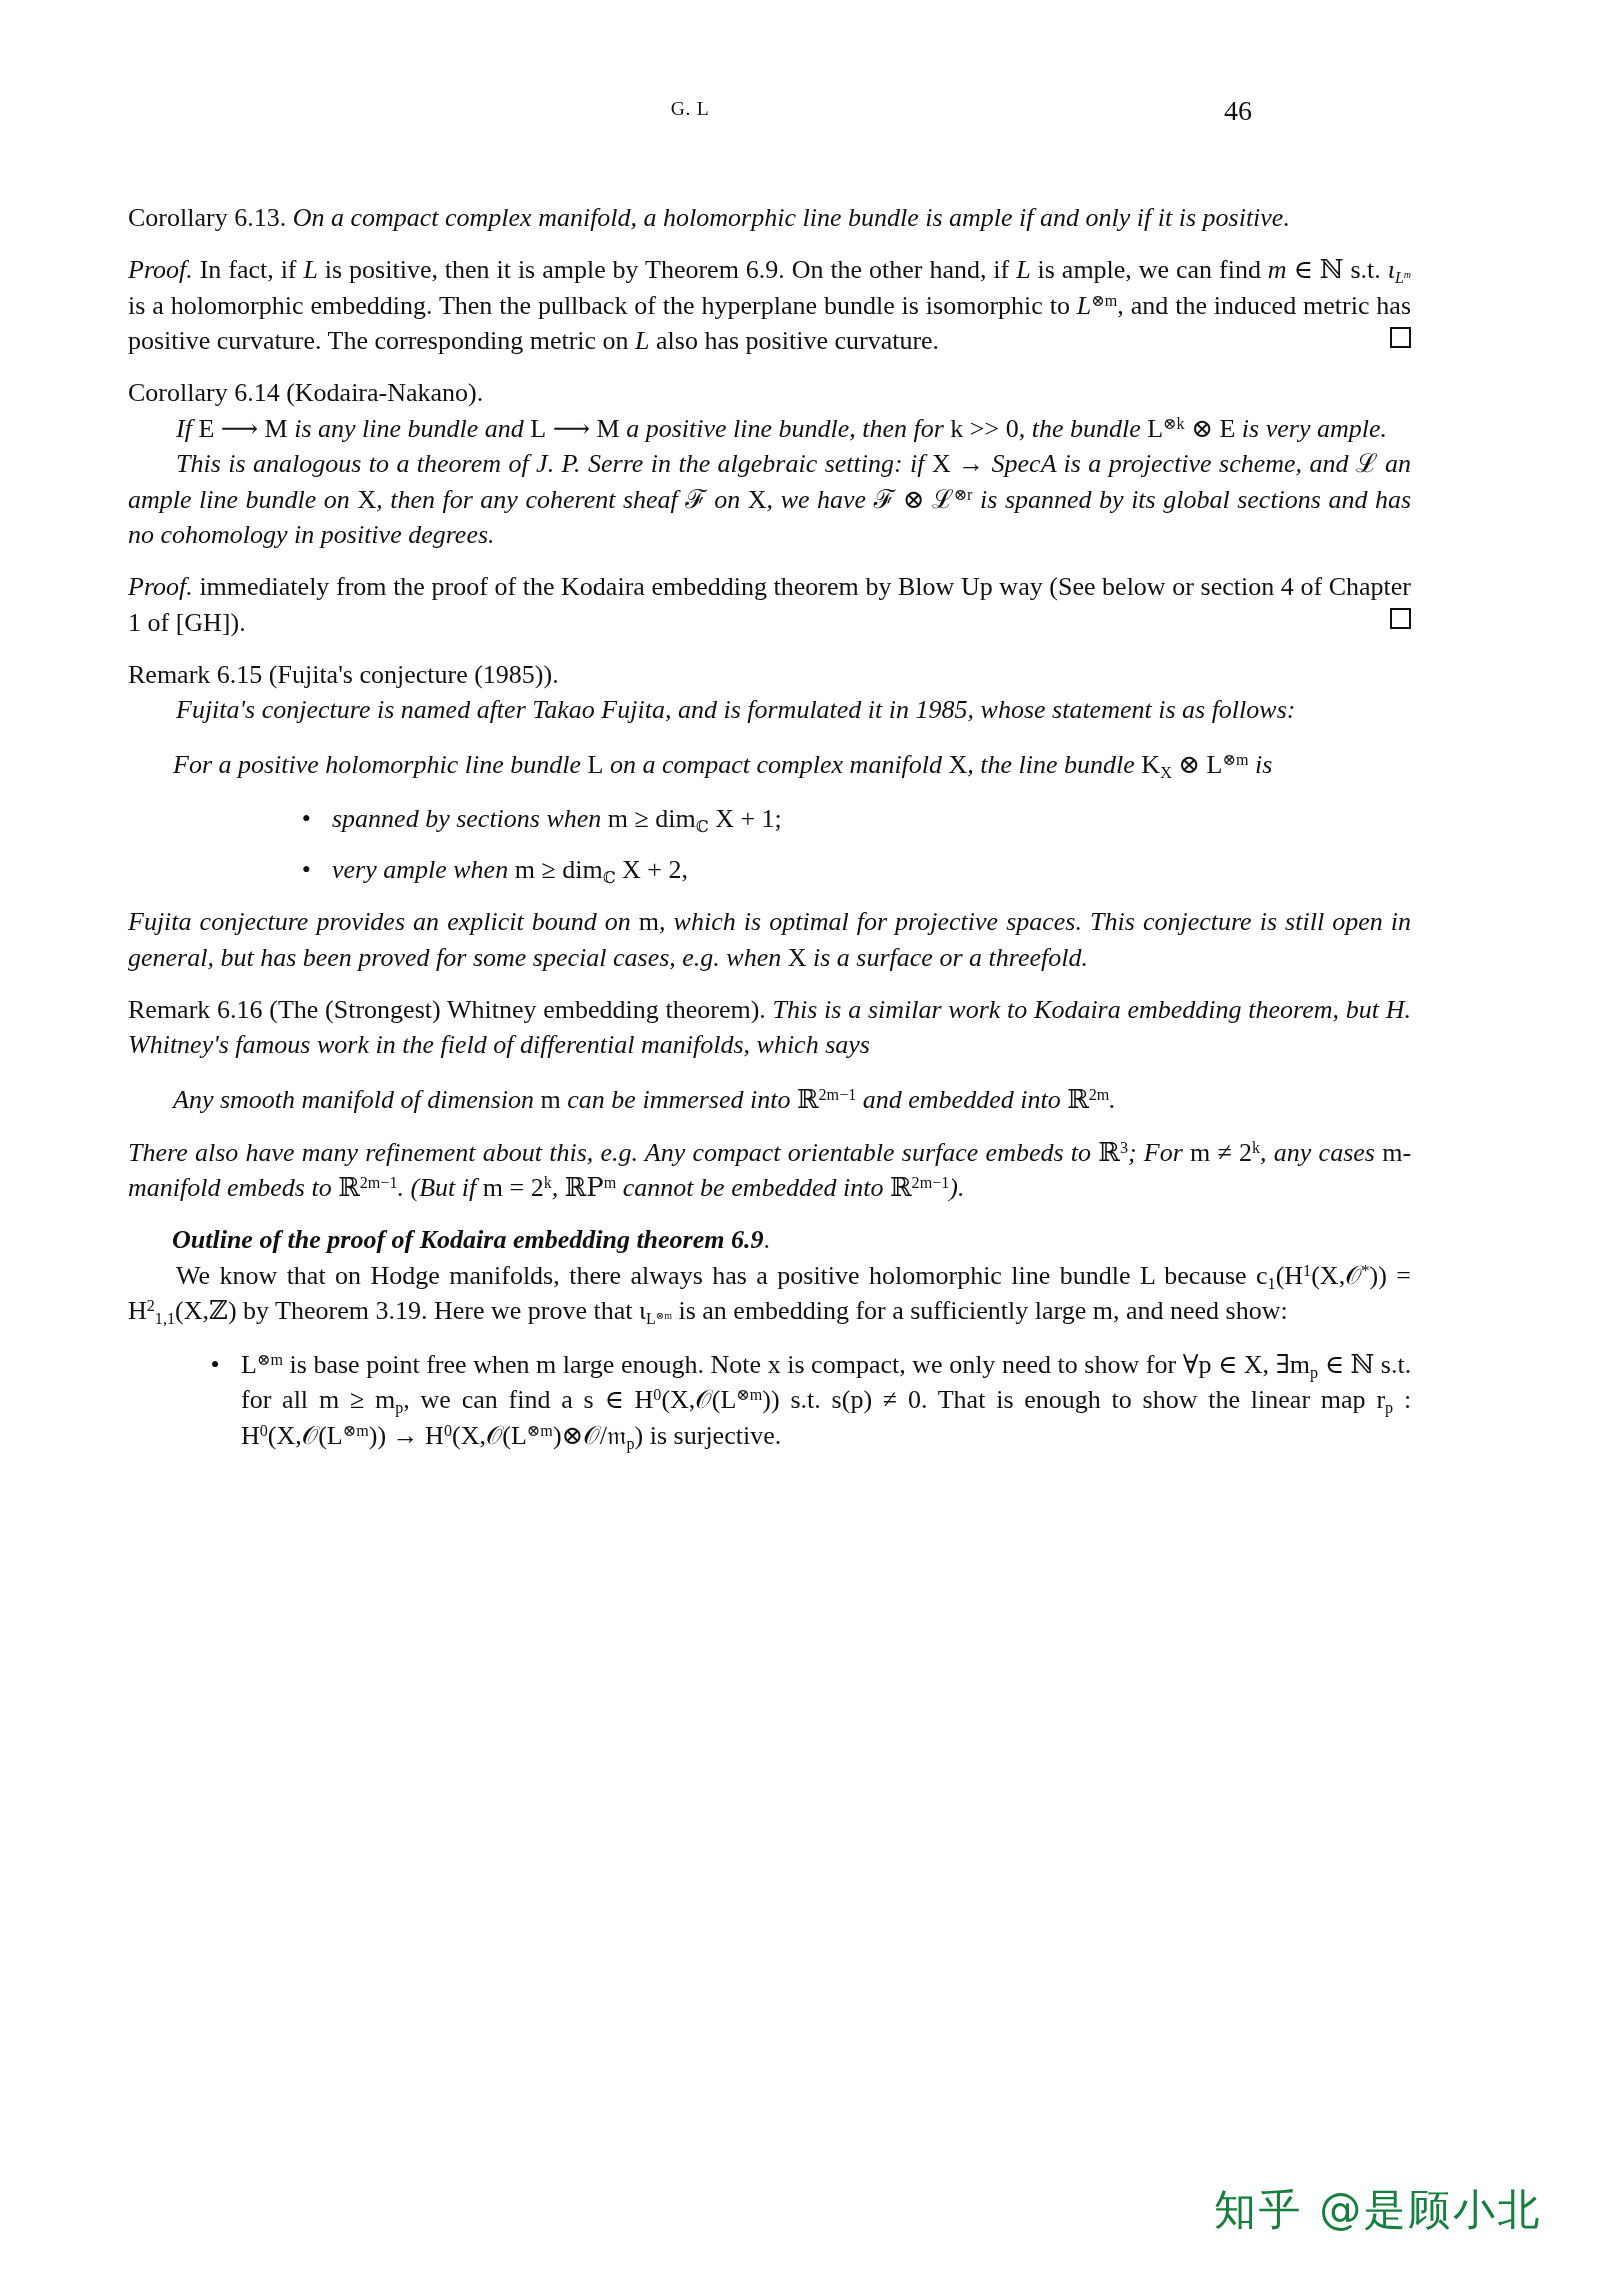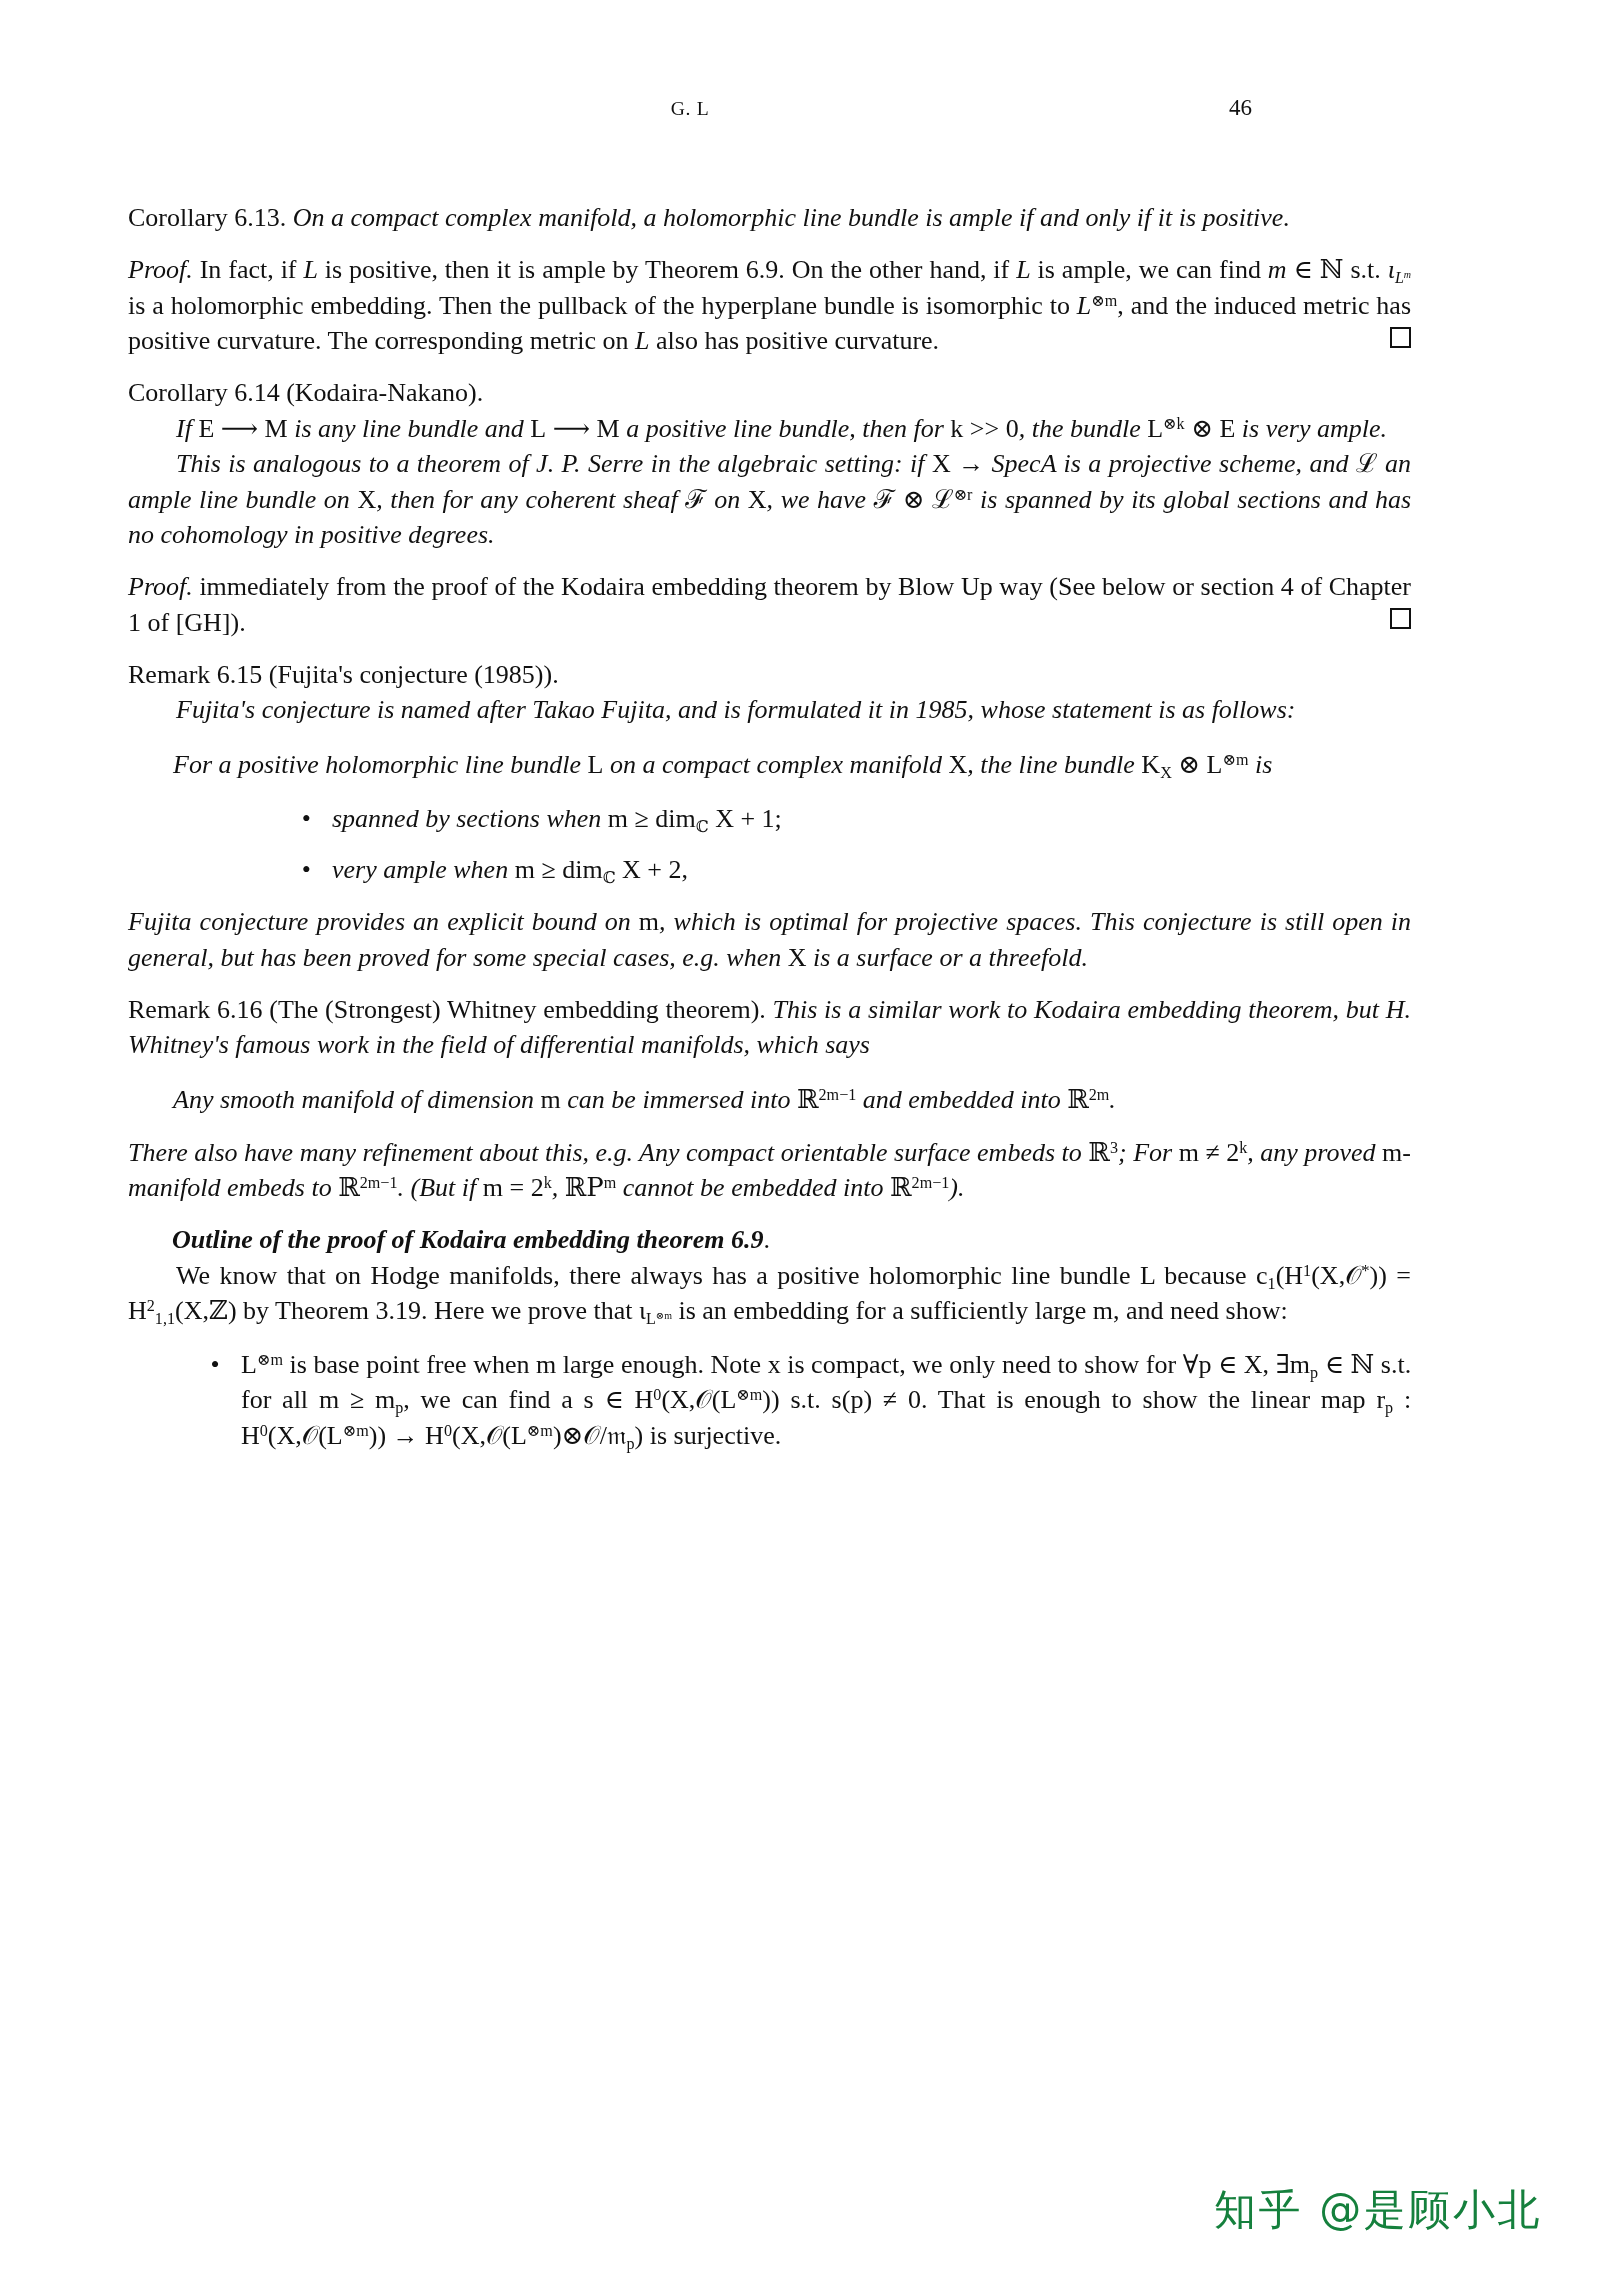--- a/index.html
+++ b/index.html
@@ -17,21 +17,21 @@
   .runhead {
     position:absolute; top:98px; left:128px; right:128px;
     height:26px;
   }
   .runhead-center {
     position:absolute; left:0; right:0; text-align:center;
     font-size:19.6px; letter-spacing:0.7px;
   }
   .runhead-right {
     position:absolute; right:0; top:-2.6px;
-    font-size:23px;
+    font-size:28px;
   }
 
   
   .body {
     position:absolute;
     top:183px; left:128px;
     width:1283px;
     font-size:26px;
     line-height:1.36;
     text-align:justify;
@@ -260,21 +260,21 @@
         <span class="bb">ℝ</span><sup class="mr">2m</sup><span>.</span>
       </p>
     </div>
 
     <p class="blk noindent">
       <i>
         <span>There also have many refinement about this, e.g.  Any compact orientable surface embeds to</span>
         <span class="bb">ℝ</span><sup class="mr">3</sup><span>; For</span>
         <span class="m mr">m</span>
         <span class="mr">≠</span>
-        <span class="mr">2</span><sup class="m mr">k</sup><span>, any proved</span>
+        <span class="mr">2</span><sup class="m mr">k</sup><span>, any cases</span>
         <span class="m mr">m</span><span>-manifold embeds to</span>
         <span class="bb">ℝ</span><sup class="mr">2m−1</sup><span>.  (But if</span>
         <span class="m mr">m</span>
         <span class="mr">=</span>
         <span class="mr">2</span><sup class="m mr">k</sup><span>,</span>
         <span class="bb">ℝP</span><sup class="m mr">m</sup>
         <span>cannot be embedded into</span>
         <span class="bb">ℝ</span><sup class="mr">2m−1</sup><span>).</span>
       </i>
     </p>

